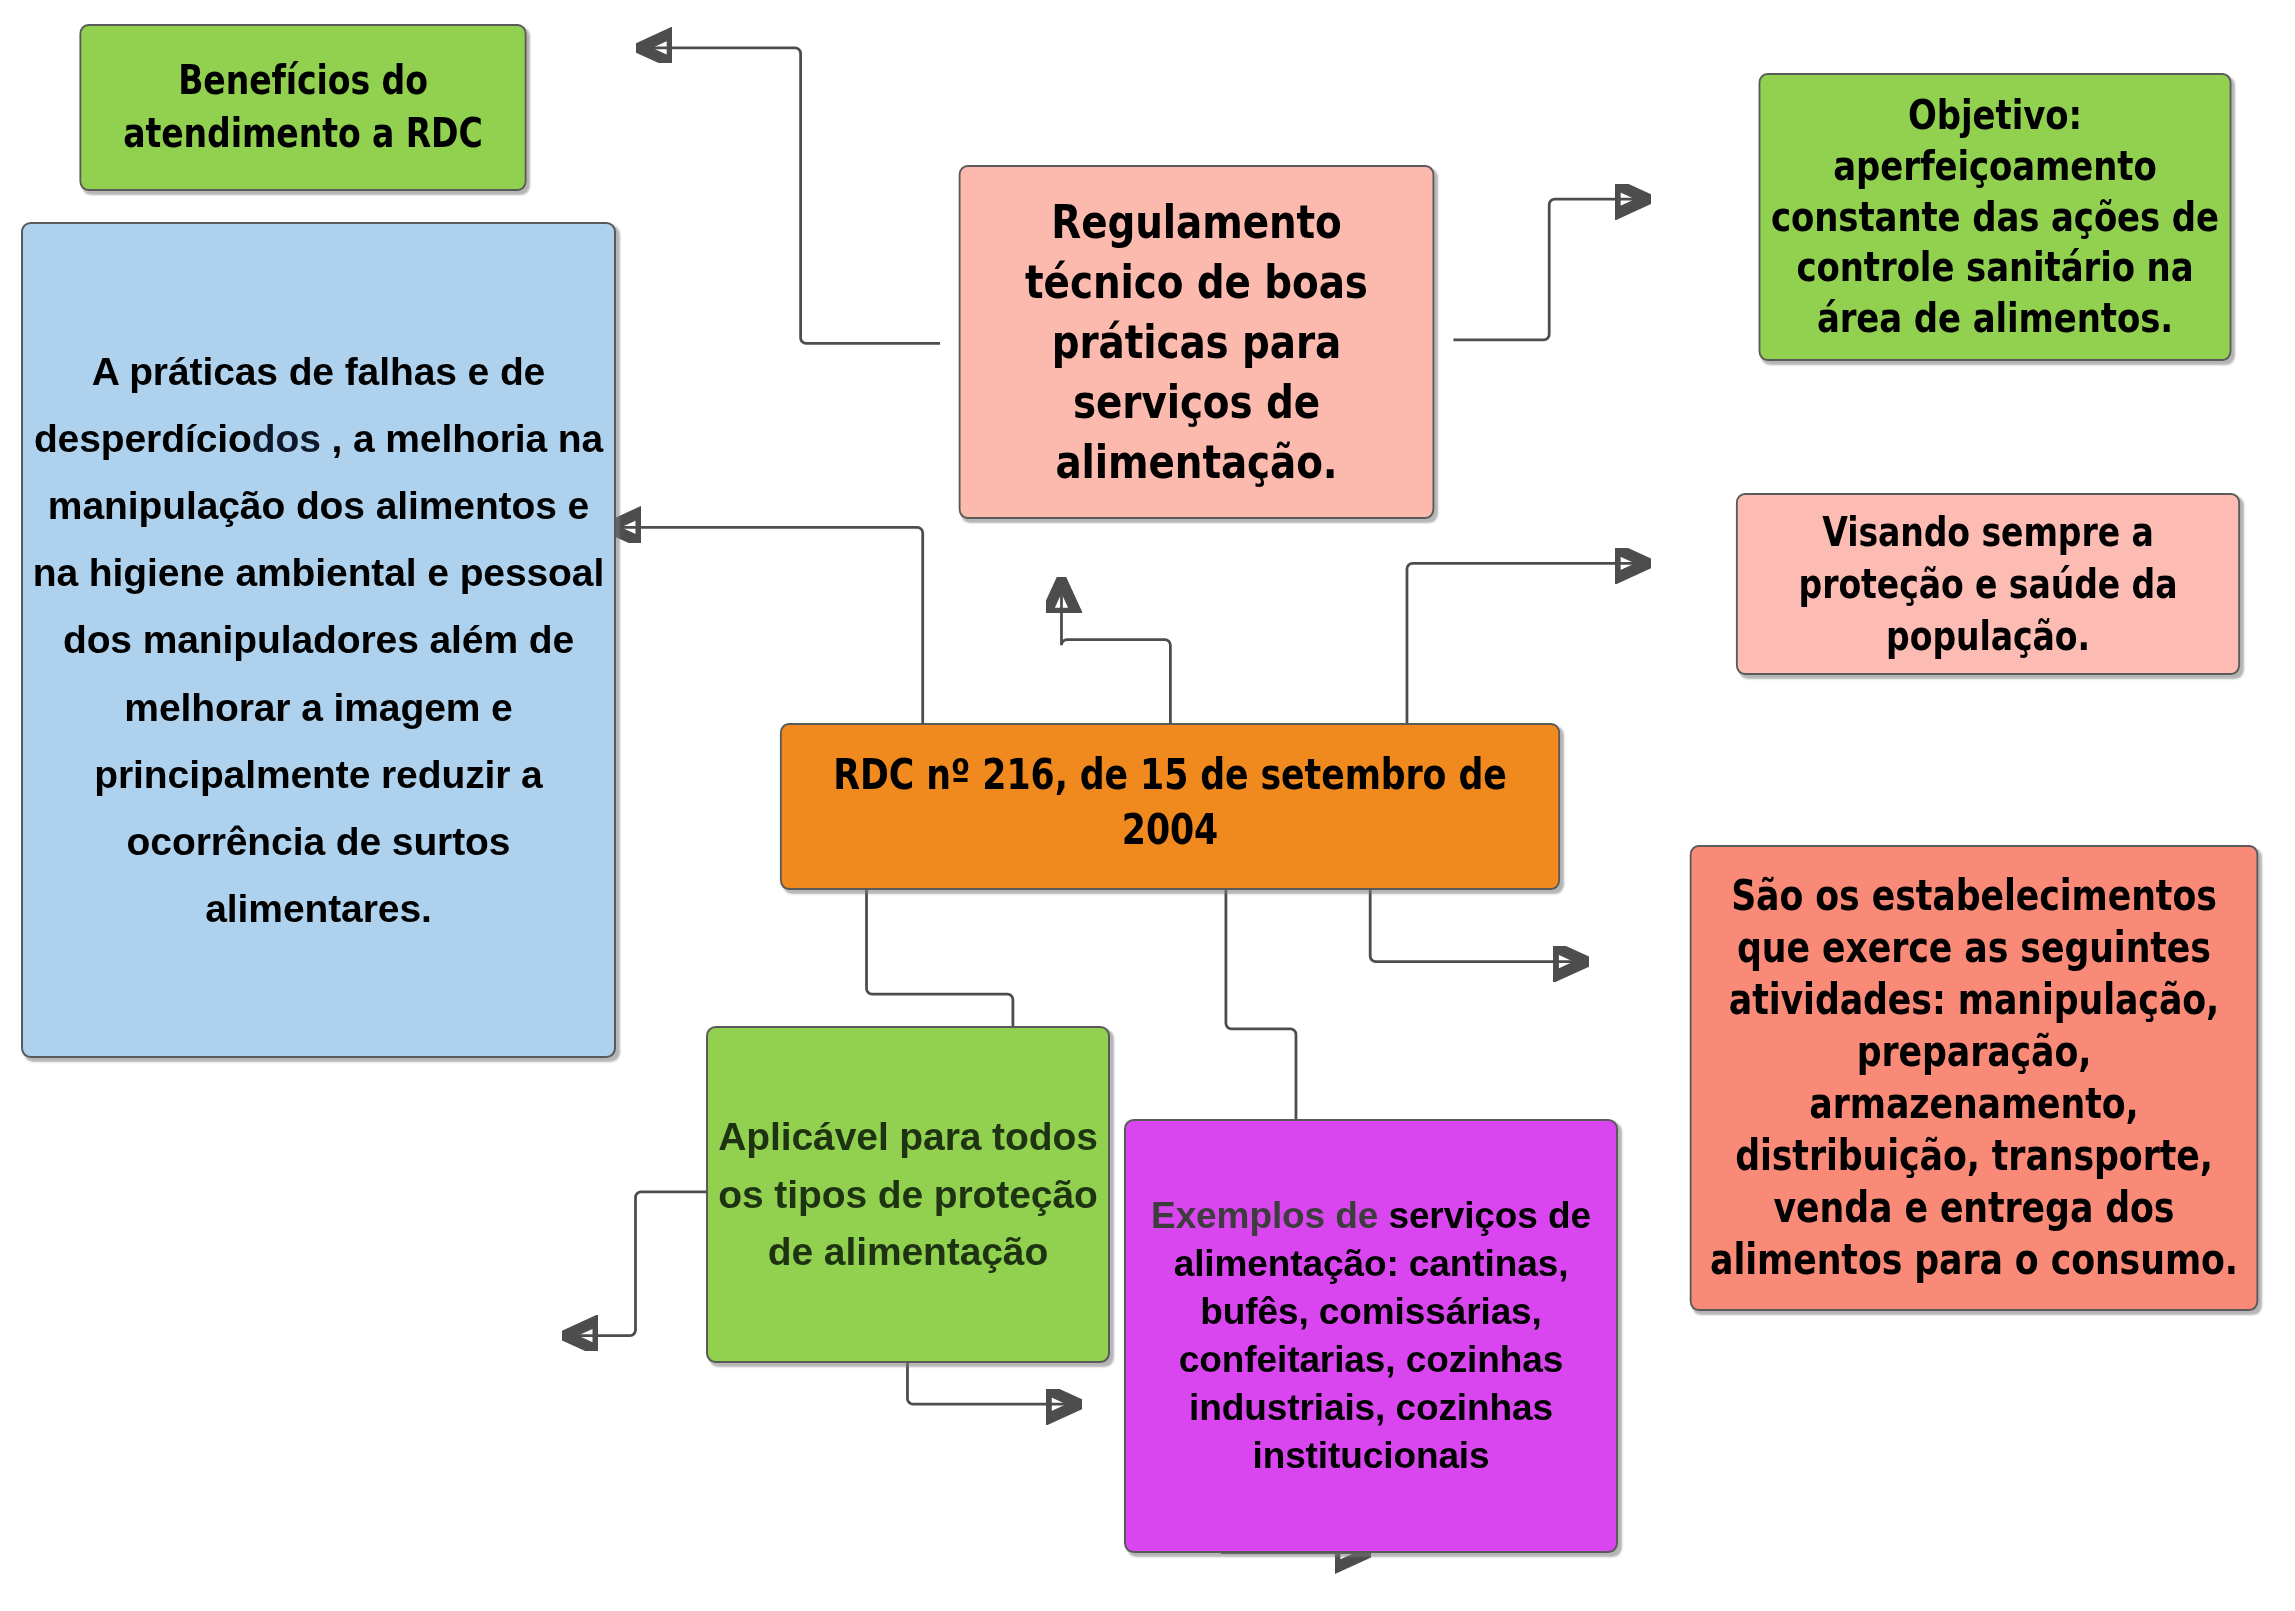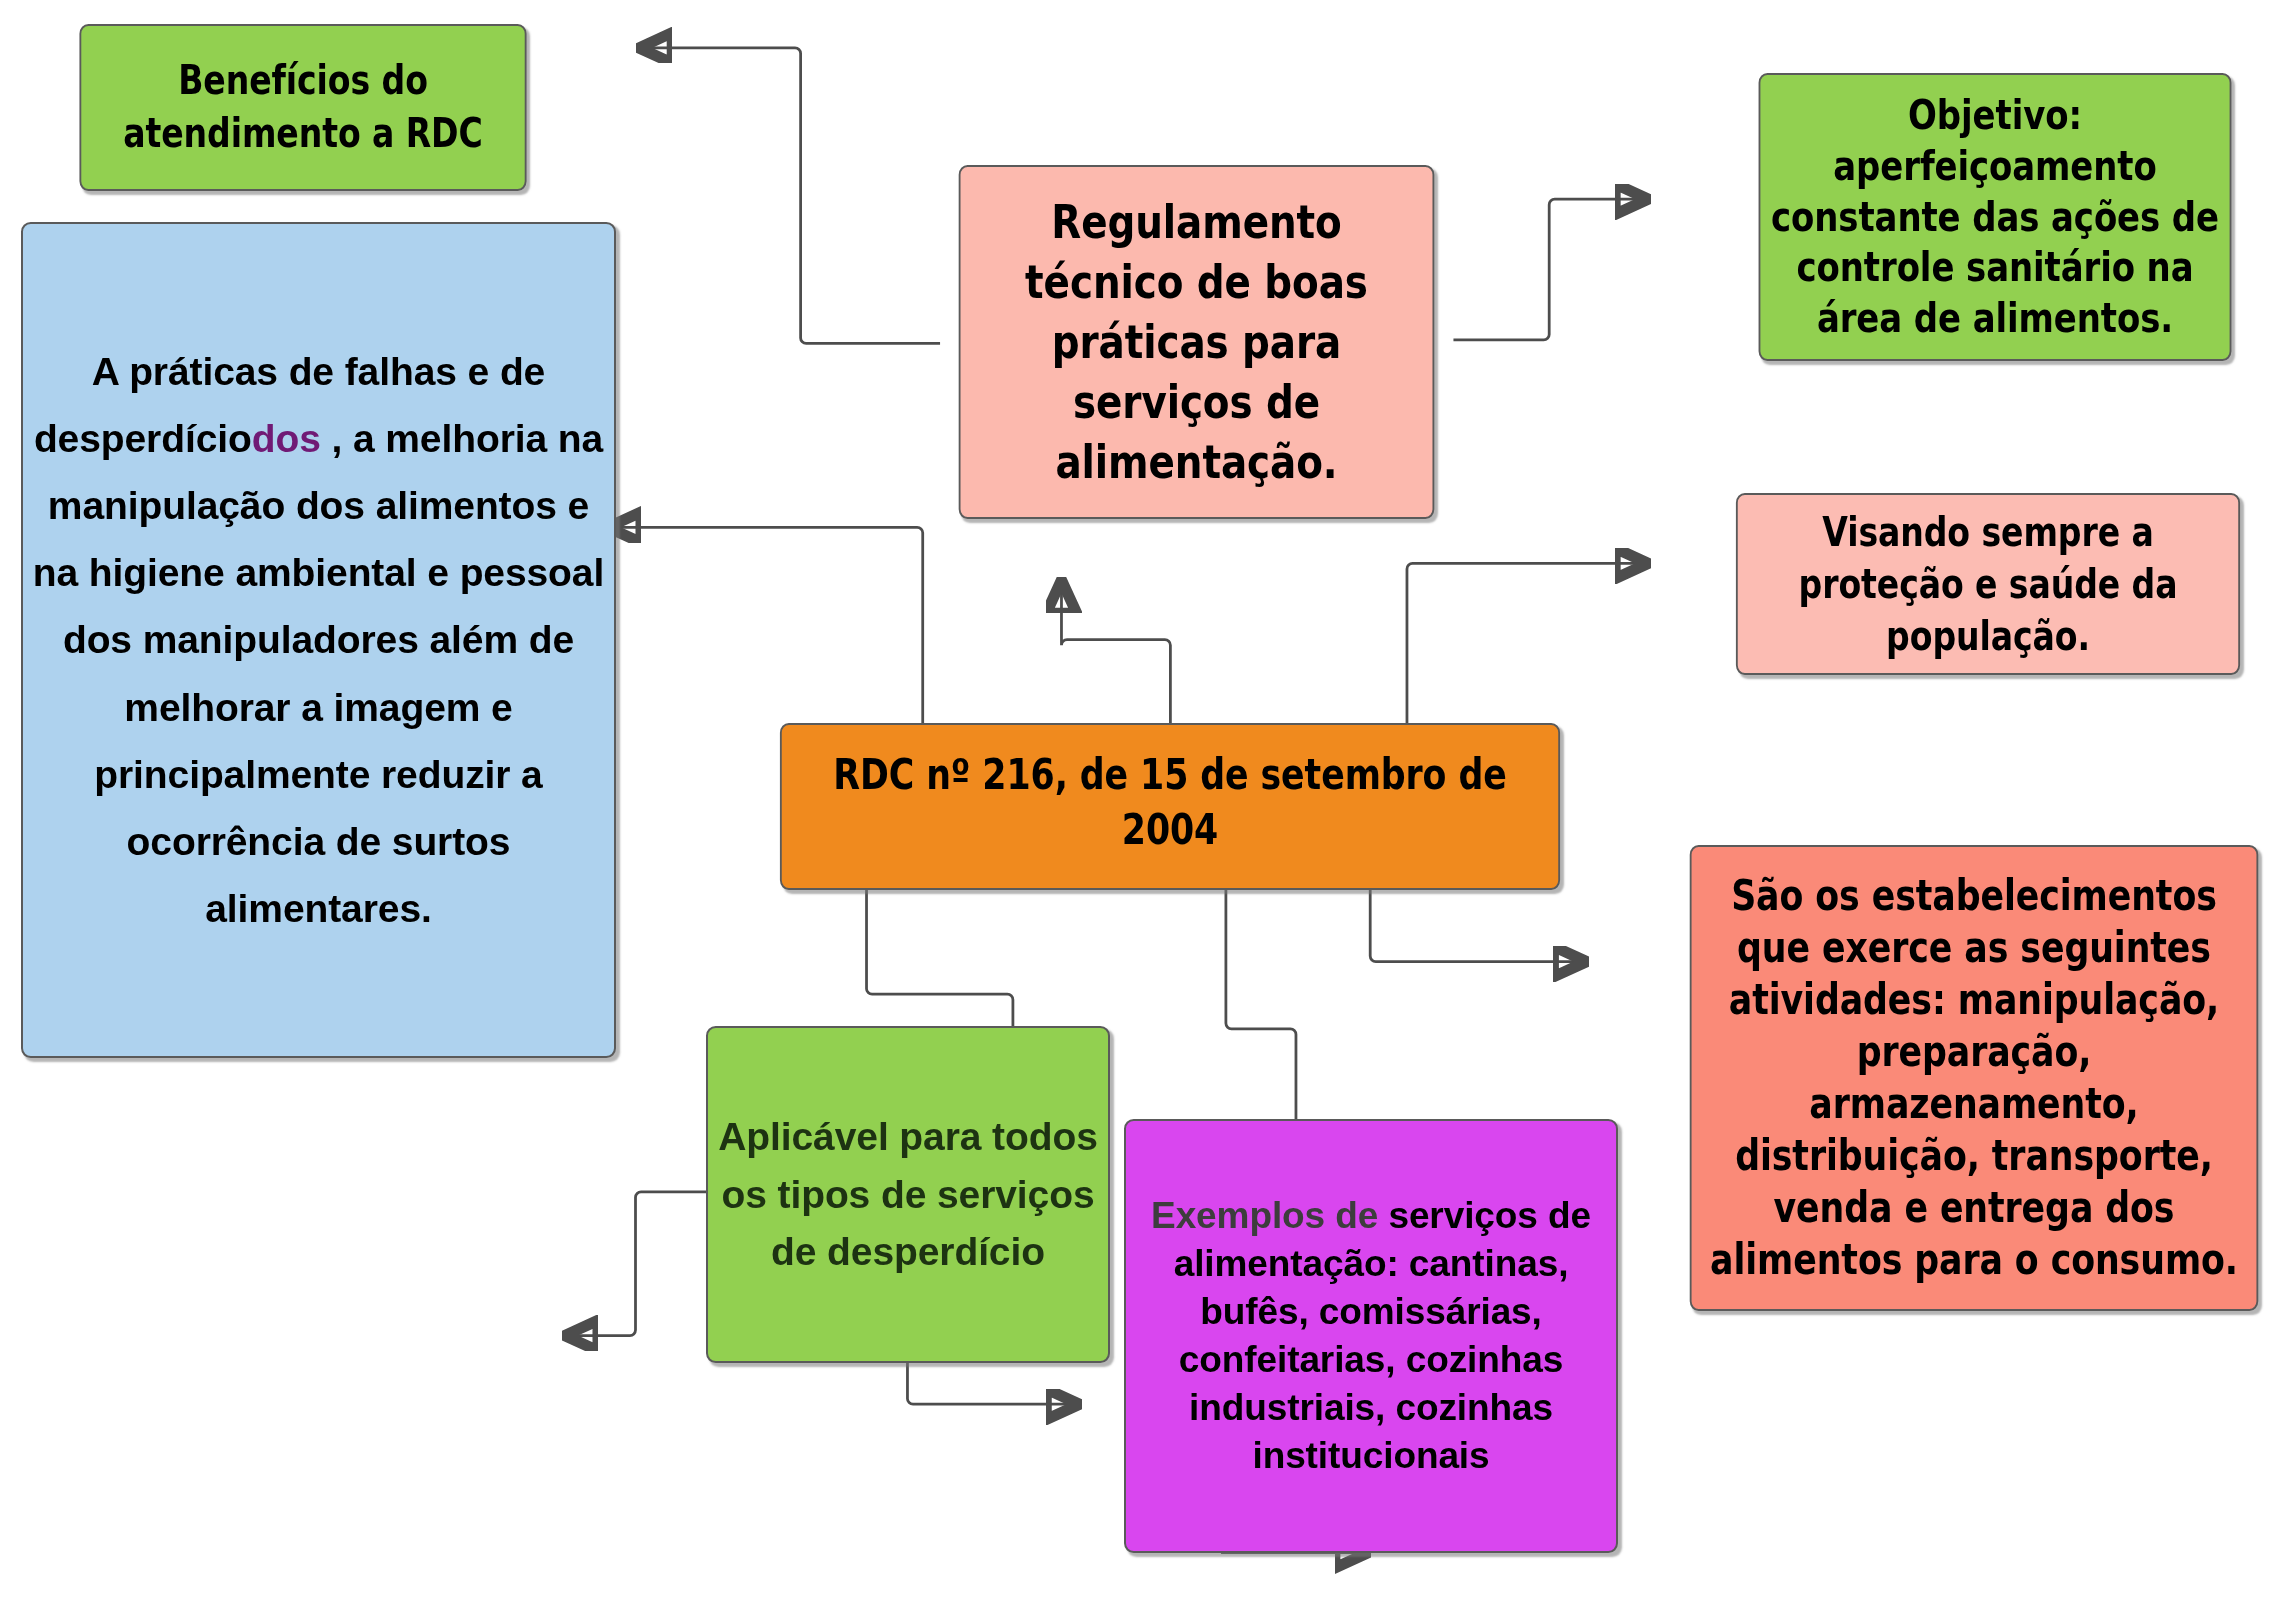--- a/index.html
+++ b/index.html
@@ -32,21 +32,21 @@
   .pinklight  {background:#fcbcb3;}
   .salmon     {background:#fa8a78;}
   .blue       {background:#aed2ee;}
   .bluelight  {background:#d946ef;}
   .orange     {background:#f08a1e;}
 
   
   .cond{font-family:"DejaVu Sans Condensed","Liberation Sans Narrow","Liberation Sans",sans-serif;
         transform:scaleX(.92);transform-origin:center center;}
 
-  .gray-run{color:#701a75;}
+  .gray-run{color:#0f172a;}
   .darkgreen-text{color:#1d3312;}
   .gray-head{color:#3d3d3d;font-weight:600;}
 
   svg#wires{position:absolute;left:0;top:0;width:2295px;height:1611px;
             pointer-events:none;}
   svg#wires path, svg#wires line{fill:none;stroke:#4d4d4d;stroke-width:4;}
 </style>
 </head>
 <body>
 
@@ -105,21 +105,21 @@
   <div class="node orange cond topalign" style="left:746px;top:723px;width:848px;height:167px;font-size:42px;padding-top:22px;">
     <p>RDC nº 216, de 15 de  setembro de 2004</p>
   </div>
 
   <div class="node salmon cond" style="left:1665px;top:845px;width:618px;height:466px;font-size:42px;line-height:1.24;">
     <p>São os estabelecimentos que exerce as seguintes atividades: manipulação, preparação, armazenamento, distribuição, transporte, venda e entrega dos alimentos para o consumo.</p>
   </div>
 
 
   <div class="node green darkgreen-text" style="left:706px;top:1026px;width:404px;height:337px;font-size:39px;line-height:1.48;">
-    <p>Aplicável  para todos os tipos de serviços de desperdício</p>
+    <p>Aplicável  para todos os tipos de proteção de alimentação</p>
   </div>
 
   <div class="node bluelight" style="left:1124px;top:1119px;width:494px;height:434px;font-size:37px;line-height:1.30;">
     <p><span class="gray-head">Exemplos de </span><span>serviços de  alimentação: cantinas, bufês, comissárias, confeitarias, cozinhas industriais, cozinhas institucionais</span></p>
   </div>
 
 </div>
 
 
 </body></html>

